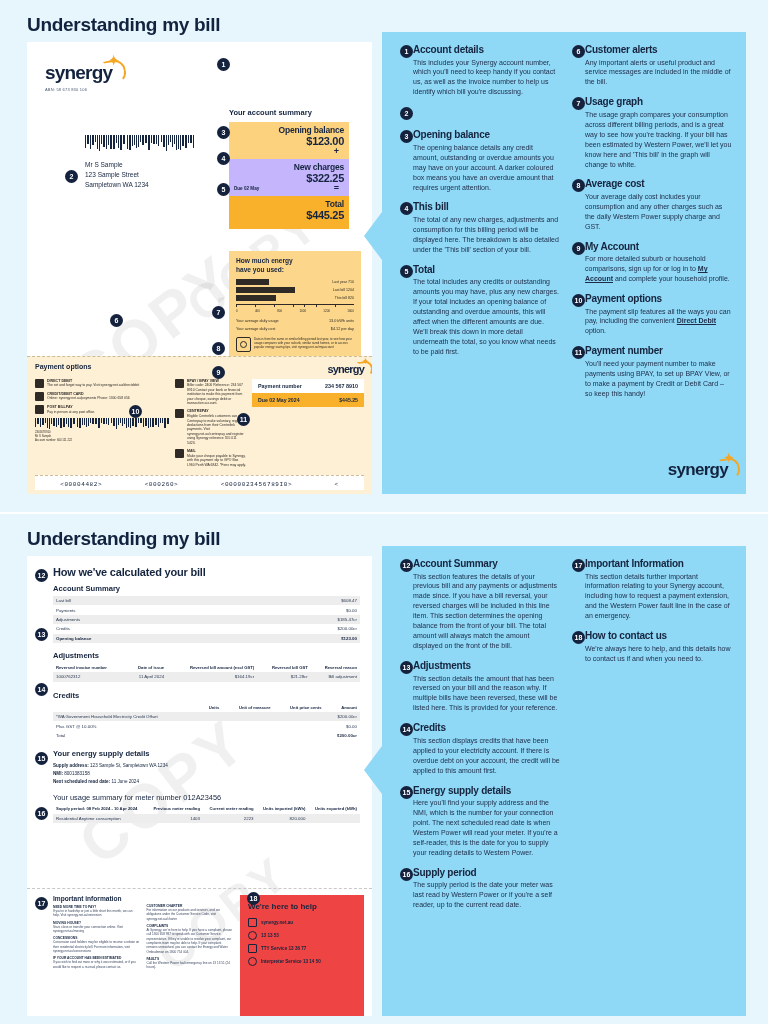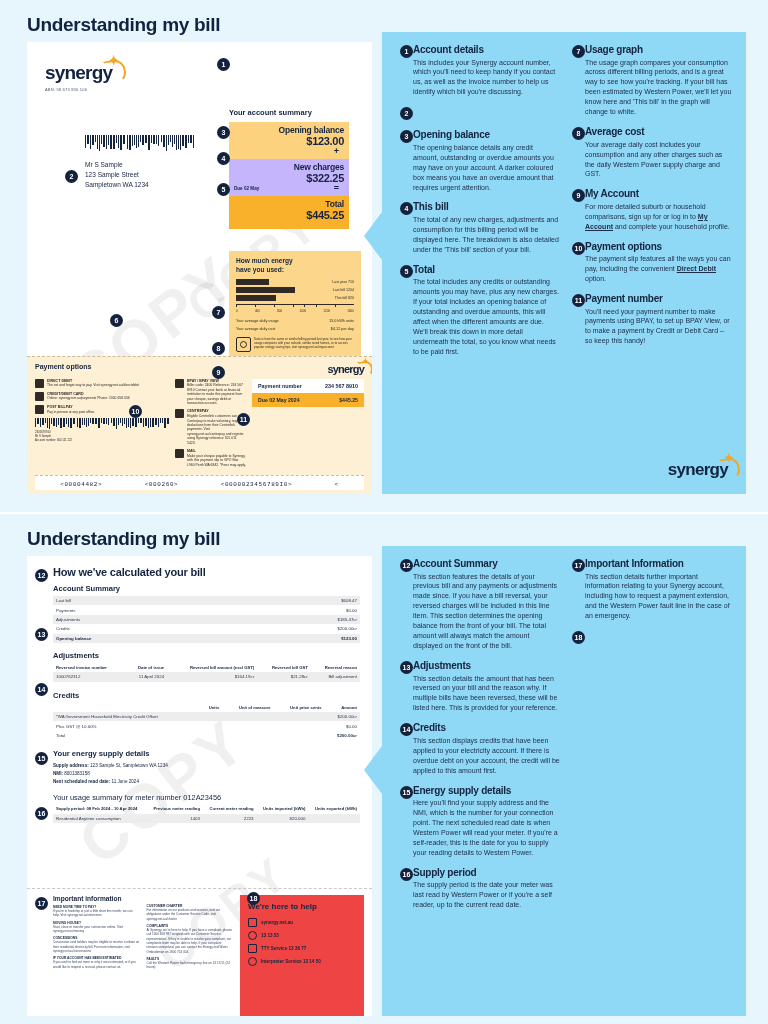--- a/index.html
+++ b/index.html
@@ -454,20 +454,27 @@
           <div class="item">
             <div class="num">5</div>
             <div class="itxt">
               <div class="ihead">Total</div>
               <div class="ibody">The total includes any credits or outstanding amounts you may have, plus any new charges. If your total includes an opening balance of outstanding and overdue amounts, this will affect when the different amounts are due. We'll break this down in more detail underneath the total, so you know what needs to be paid first.</div>
             </div>
           </div>
         </div>
       <div class="col" id="p1-right">
           <div class="item">
+            <div class="num">6</div>
+            <div class="itxt">
+              <div class="ihead">Customer alerts</div>
+              <div class="ibody">Any important alerts or useful product and service messages are included in the middle of the bill.</div>
+            </div>
+          </div>
+          <div class="item">
             <div class="num">7</div>
             <div class="itxt">
               <div class="ihead">Usage graph</div>
               <div class="ibody">The usage graph compares your consumption across different billing periods, and is a great way to see how you're tracking. If your bill has been estimated by Western Power, we'll let you know here and 'This bill' in the graph will change to white.</div>
             </div>
           </div>
           <div class="item">
             <div class="num">8</div>
             <div class="itxt">
               <div class="ihead">Average cost</div>
@@ -713,17 +720,21 @@
       <div class="col" id="p2-right">
           <div class="item">
             <div class="num">17</div>
             <div class="itxt">
               <div class="ihead">Important Information</div>
               <div class="ibody">This section details further important information relating to your Synergy account, including how to request a payment extension, and the Western Power fault line in the case of an emergency.</div>
             </div>
           </div>
           <div class="item">
             <div class="num">18</div>
+            <div class="itxt">
+              <div class="ihead">How to contact us</div>
+              <div class="ibody">We're always here to help, and this details how to contact us if and when you need to.</div>
+            </div>
           </div>
         </div>
     </div>
   </div>
 </section>
 
 </body></html>

